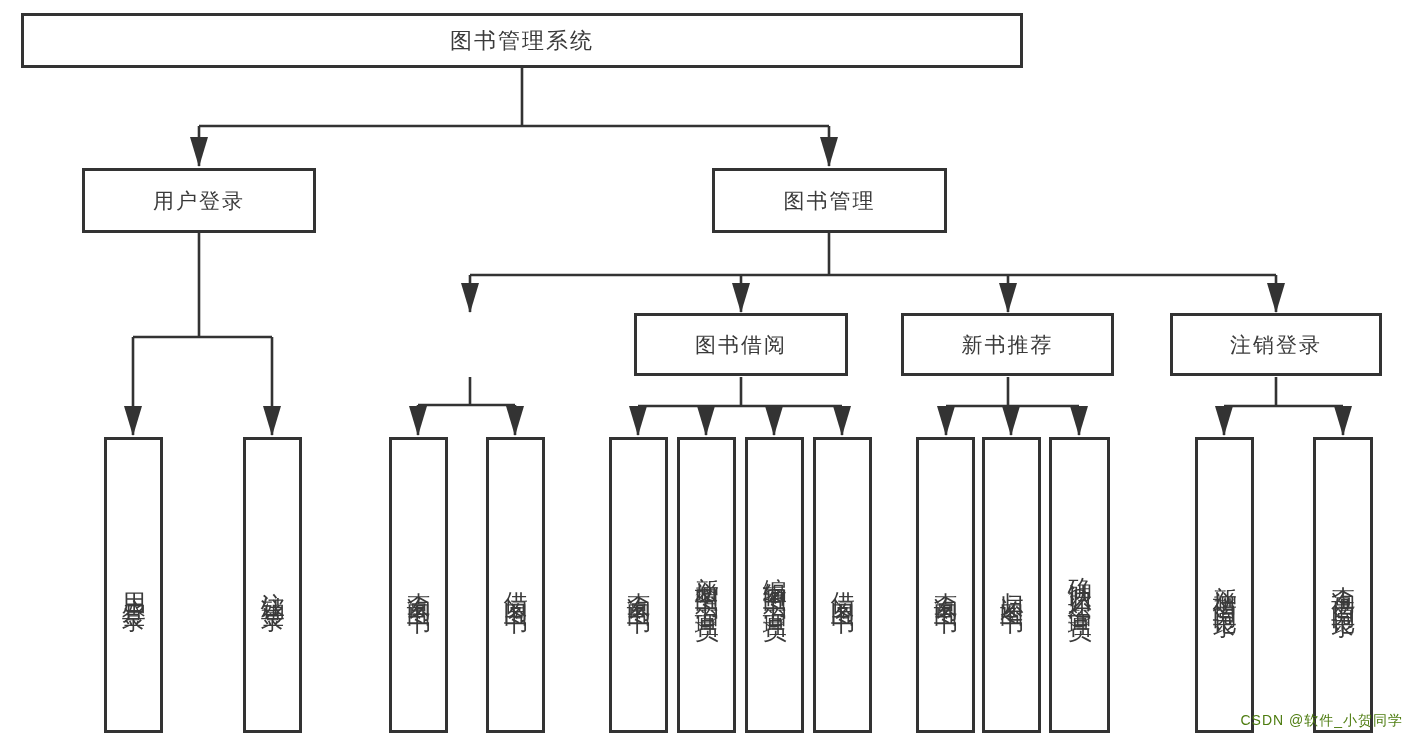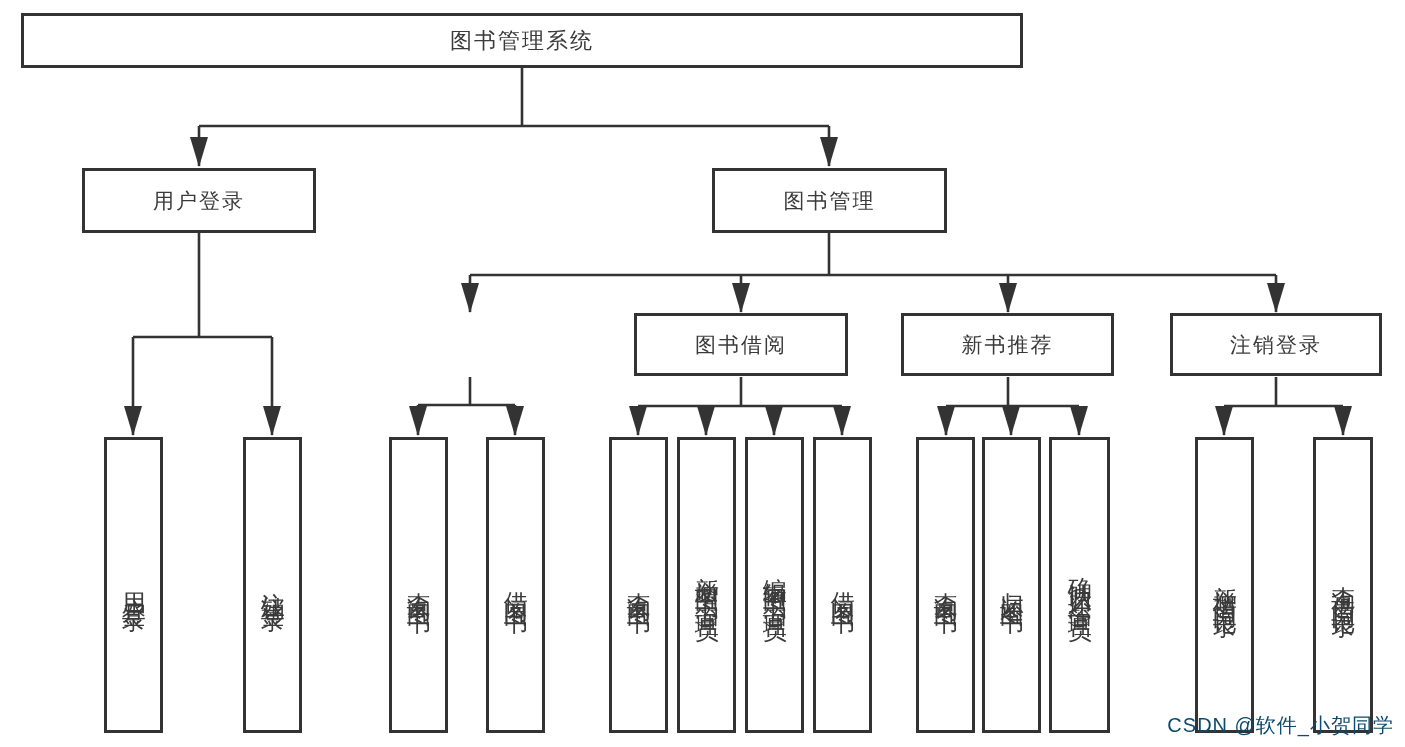--- a/index.html
+++ b/index.html
@@ -30,26 +30,26 @@
   }
   .root span { font-size: 22px; letter-spacing: 2px; }
   .vbox span {
     writing-mode: vertical-rl;
     font-size: 24px;
     letter-spacing: 6px;
     line-height: 1.1;
   }
   .watermark {
     position: absolute;
-    right: 11px;
+    right: 2px;
     top: 712px;
     z-index: 5;
-    font-size: 20px;
+    font-size: 14px;
     letter-spacing: 1px;
-    color: #0c4a6e;
+    color: #4d7c0f;
     white-space: nowrap;
   }
 </style>
 </head>
 <body>
 
 <div class="canvas">
 
   <svg class="wires" width="1405" height="747" viewBox="0 0 1405 747">
     <defs>

